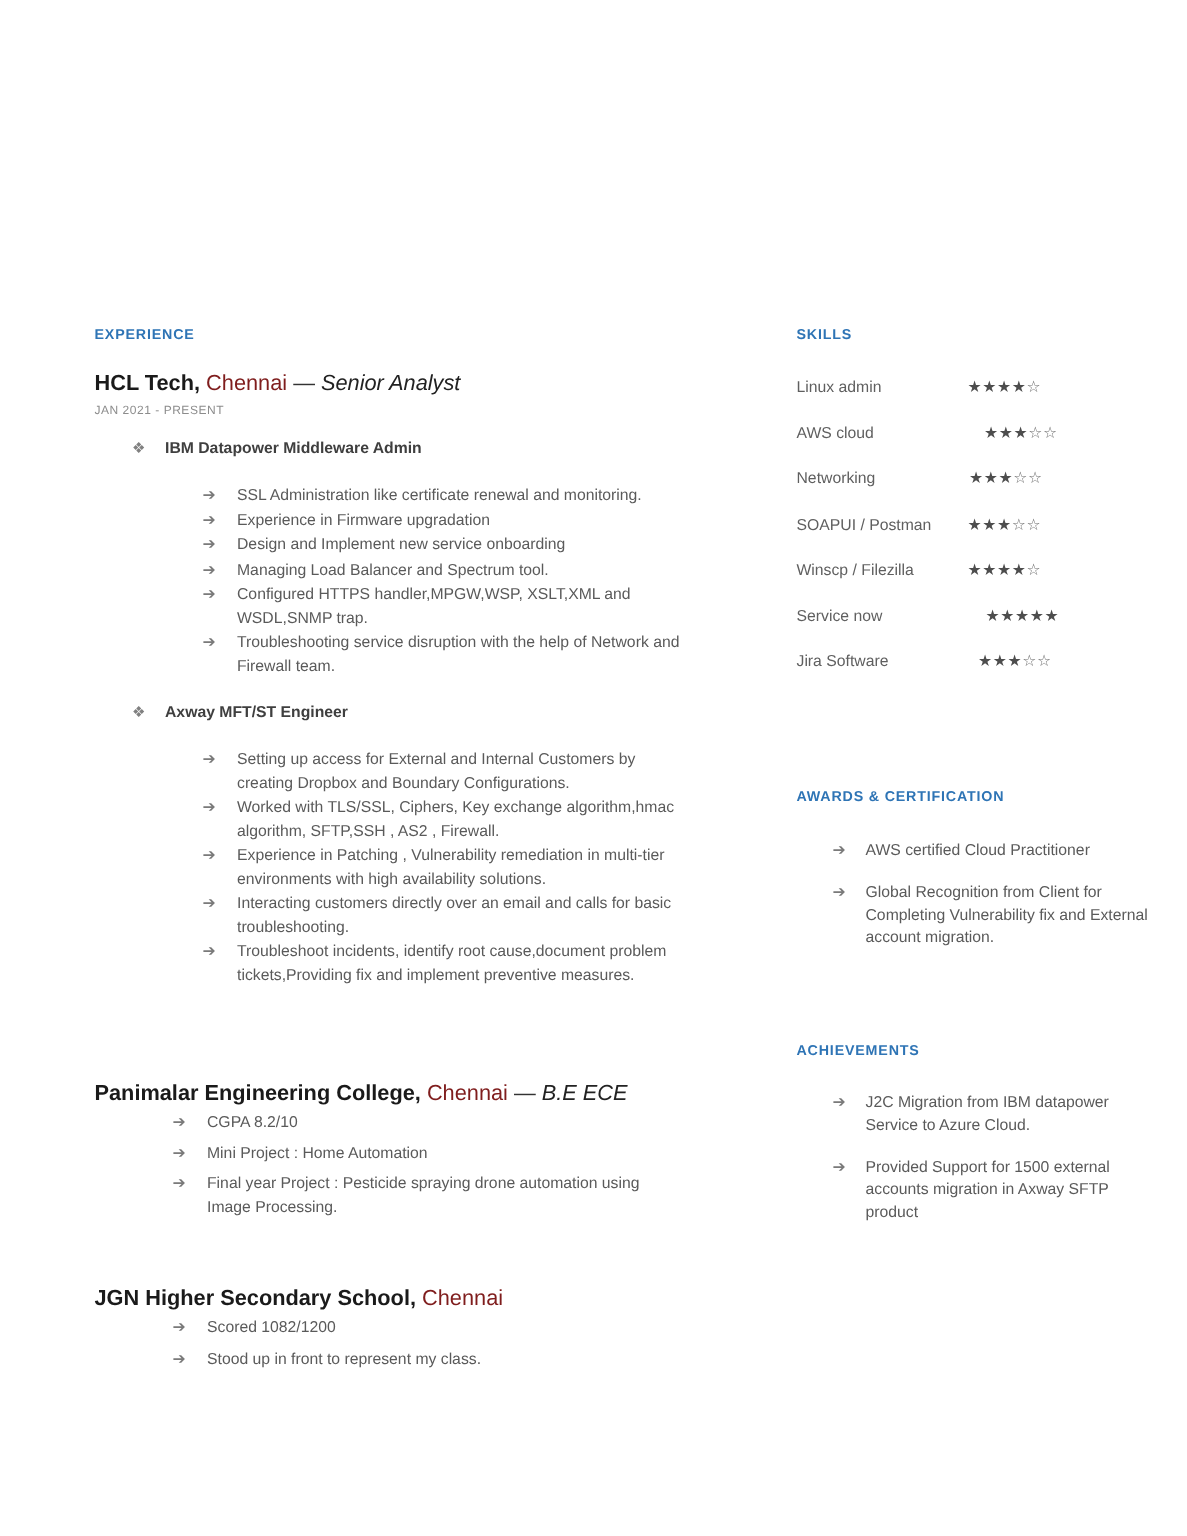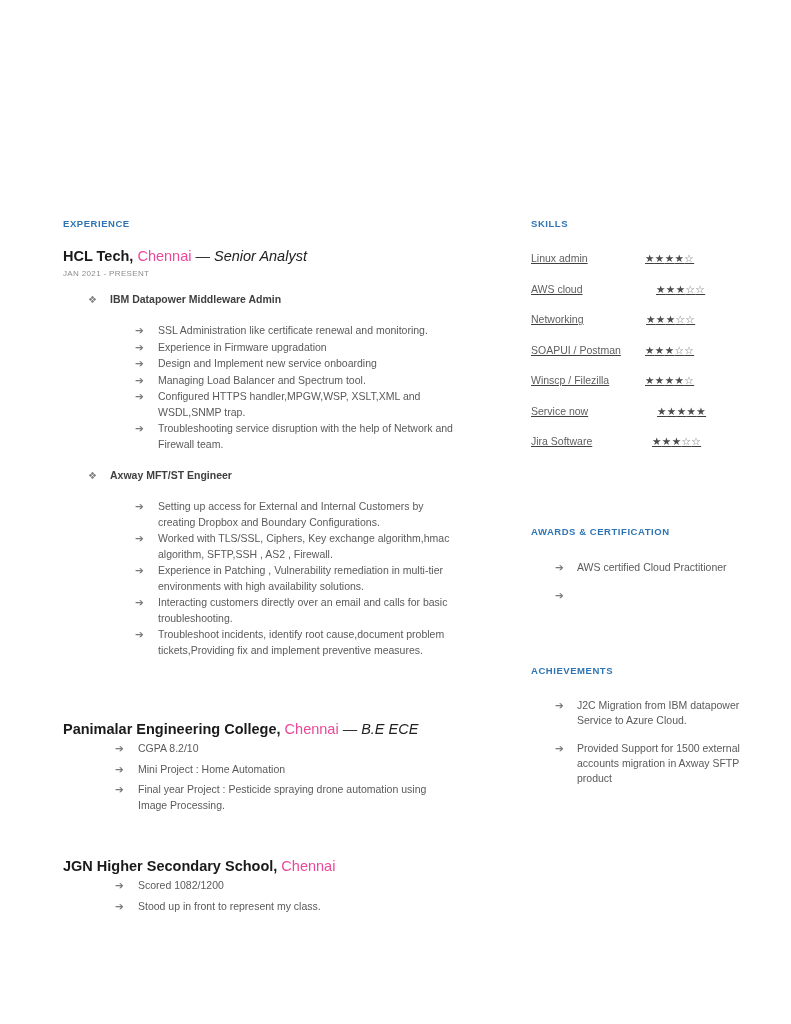--- a/index.html
+++ b/index.html
@@ -68,21 +68,21 @@
     color: #333333;
     margin: 0 0 3px 0;
     font-weight: normal;
   }
   .entry-title .org {
     font-weight: bold;
     color: #1a1a1a;
   }
   .entry-title .loc {
     font-weight: normal;
-    color: #ec4899;
+    color: #7f1d1d;
   }
   .entry-title .dash {
     font-weight: normal;
     color: #333333;
   }
   .entry-title .role {
     font-style: italic;
     font-weight: normal;
     color: #222222;
   }
@@ -145,21 +145,20 @@
   
   ul.arrows.edu { padding-left: 52px; }
   ul.arrows.edu li { margin-bottom: 5px; }
 
   
   .skills-list { margin: 0; padding: 0; }
   .skill-row {
     display: flex;
     align-items: center;
     margin-bottom: 16.5px;
-    text-decoration: underline;
   }
   .skill-name {
     font-size: 10.5px;
     color: #5f5f5f;
     flex: 0 0 114px;
     line-height: 14px;
   }
   .skill-stars {
     font-size: 10.5px;
     color: #595959;
@@ -370,20 +369,21 @@
 
       <div class="side-block">
         <div class="section-heading">AWARDS &amp; CERTIFICATION</div>
         <ul class="side-arrows">
           <li>
               <span class="arw">➔</span>
               <span class="txt">AWS certified Cloud Practitioner</span>
             </li>
           <li>
               <span class="arw">➔</span>
+              <span class="txt">Global Recognition from Client for Completing Vulnerability fix and External account migration.</span>
             </li>
         </ul>
       </div>
 
       <div class="spacer-achv"></div>
 
       <div class="side-block">
         <div class="section-heading">ACHIEVEMENTS</div>
         <ul class="side-arrows">
           <li>

